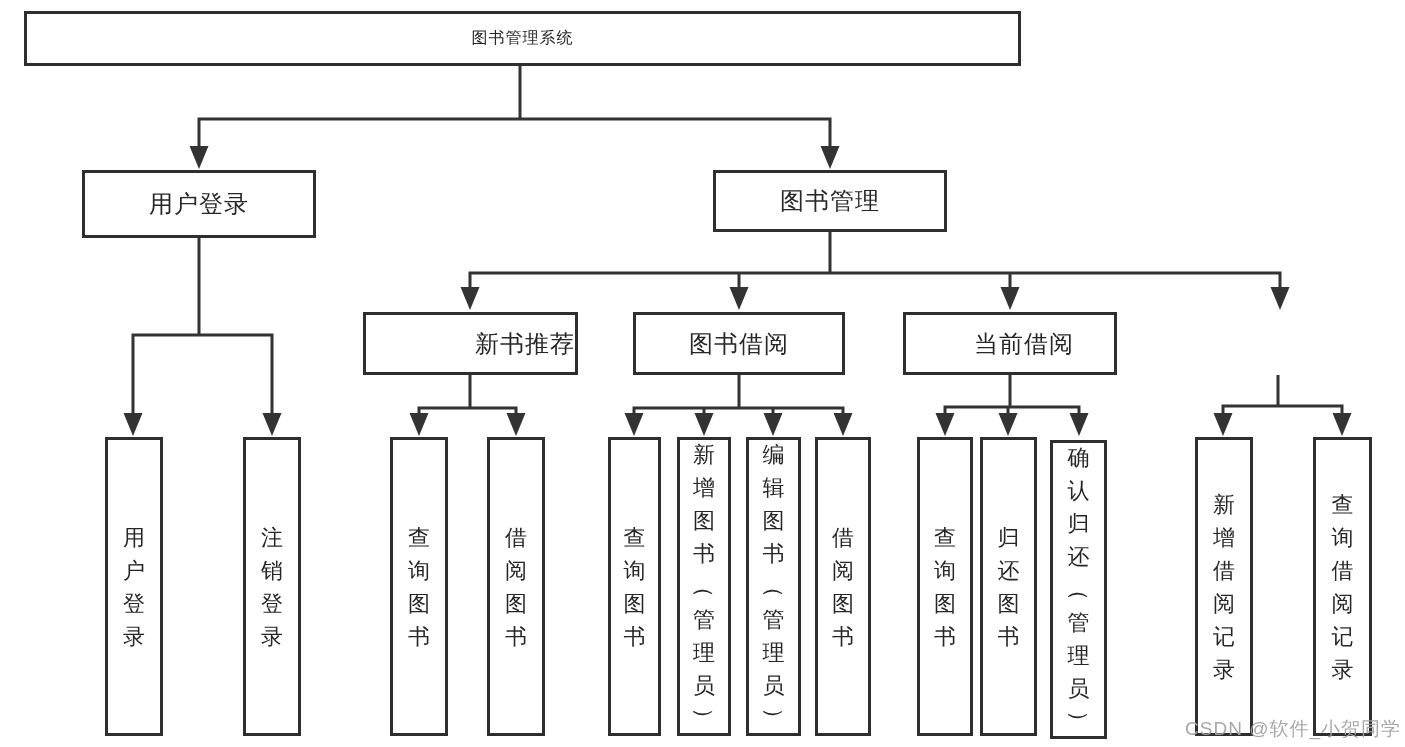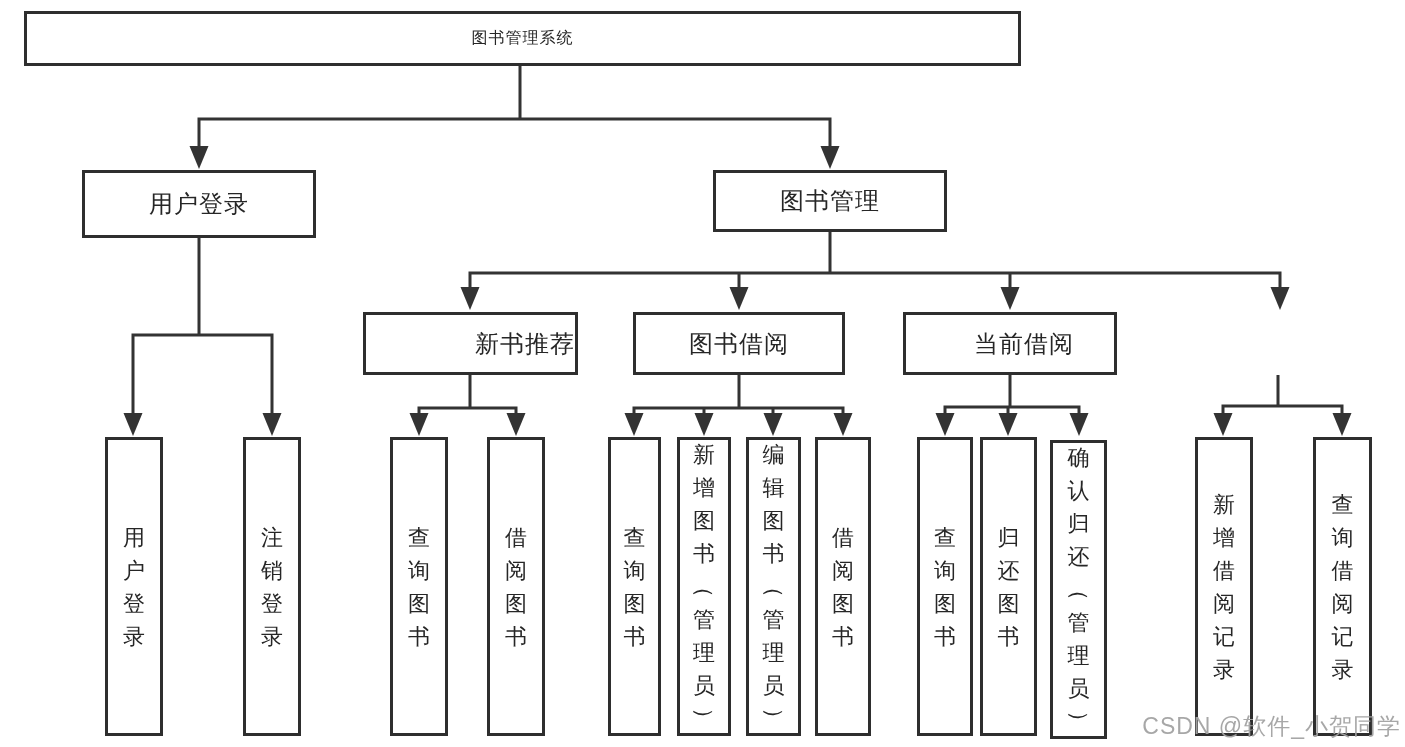--- a/index.html
+++ b/index.html
@@ -56,21 +56,21 @@
     line-height: 33px;
     font-size: 22px;
     text-align: center;
     color: var(--text);
   }
   .vchar.vrot { transform: rotate(90deg); }
   .watermark {
     position: absolute;
     right: 4px;
     bottom: 5px;
-    font-size: 23px;
+    font-size: 19px;
     color: var(--watermark);
     letter-spacing: 1px;
     opacity: 0.95;
     white-space: nowrap;
   }
 </style>
 </head>
 <body>
 
 <div class="canvas">

